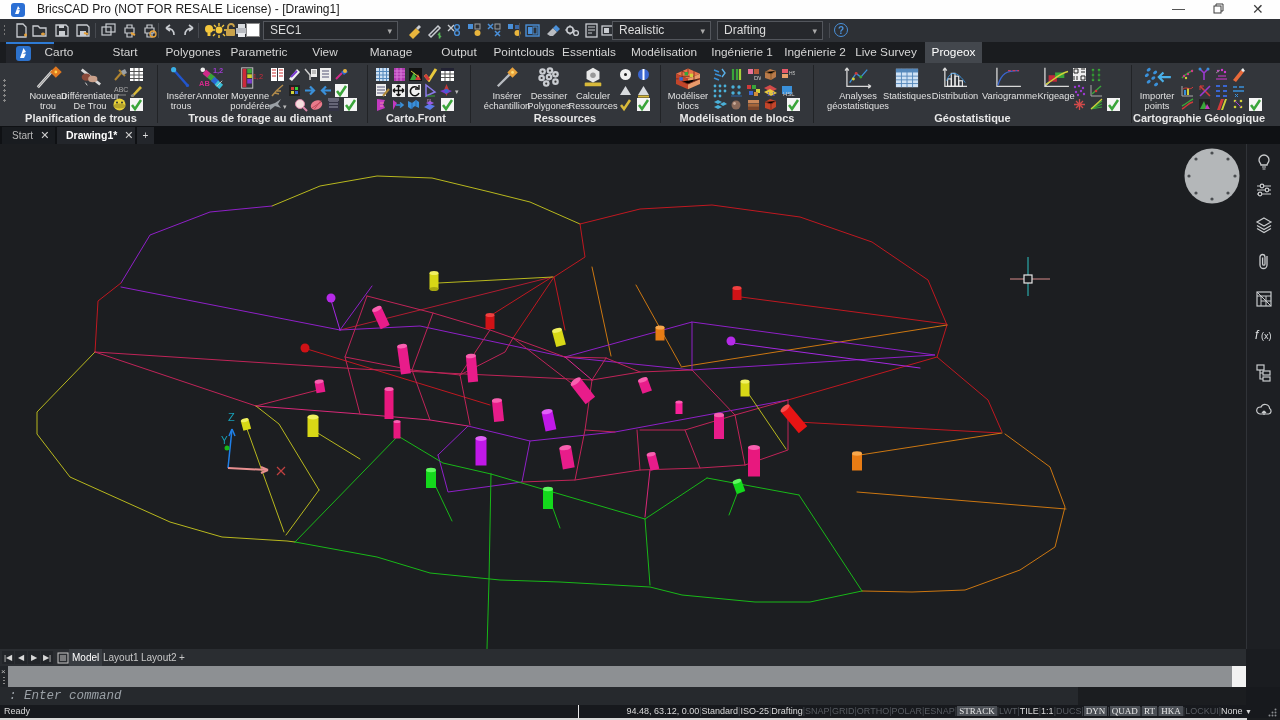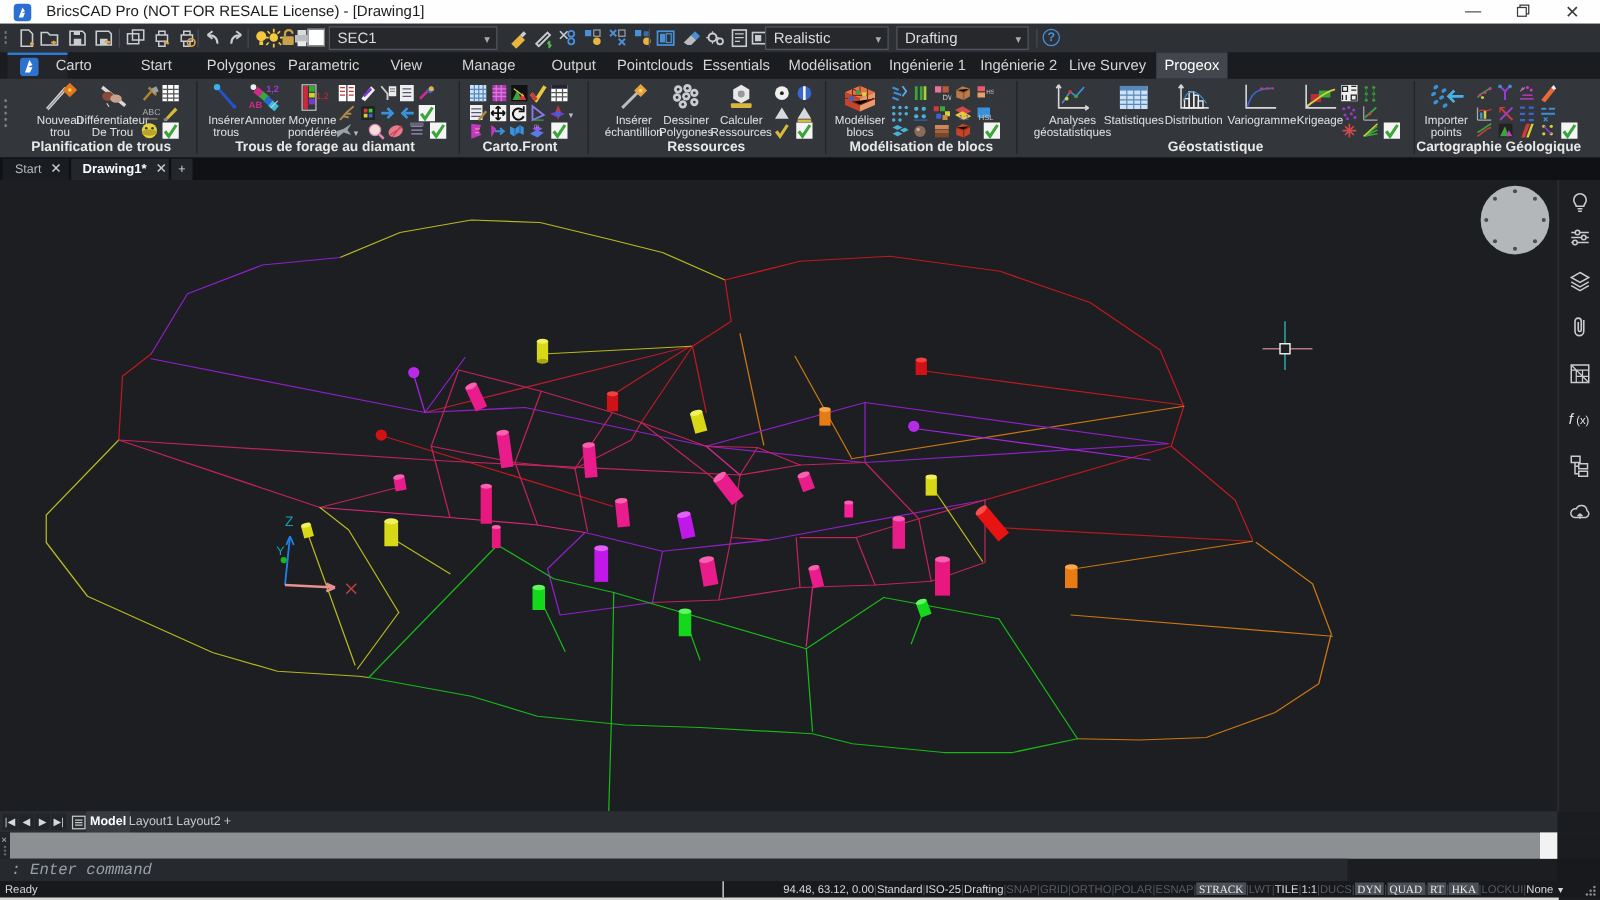--- a/index.html
+++ b/index.html
@@ -27,21 +27,21 @@
 .docbar{left:0;top:126px;width:1280px;height:18px;background:#0f1114;}
 .dtab{position:absolute;top:1px;height:17px;font-size:10px;color:#b8b8b8;background:#191c20;line-height:17px;}
 .dtab b{color:#fff;font-size:10.5px;}
 .dtab .x{color:#cfcfcf;font-size:11px;margin-left:7px;}
 .canvas{left:0;top:144px;width:1246px;height:505px;background:#1c1e21;overflow:hidden;}
 .sidebar{left:1246px;top:144px;width:34px;height:505px;background:#1d1f23;border-left:1px solid #303338;}
 .sbico{position:absolute;left:7px;width:20px;height:20px;color:#c9cbcd;}
 .modelbar{left:0;top:649px;width:1280px;height:17px;background:#2a2d31;}
 .navb{position:absolute;top:2px;width:12px;height:13px;background:#222529;color:#d8d8d8;font-size:8px;text-align:center;line-height:13px;}
 .mtab{position:absolute;top:0;height:17px;line-height:17px;font-size:10px;color:#c8c8c8;padding:0 3px;}
-.mtab.act{color:#fff;font-weight:bold;background:#383c41;}
+.mtab.act{color:#fff;font-weight:normal;background:#383c41;}
 .grayscroll{left:8px;top:666px;width:1238px;height:21px;background:#8d9093;}
 .cmdline{left:0;top:687px;width:1078px;height:18px;background:#26292d;}
 .cmdline span{position:absolute;left:9px;top:2px;font-family:"Liberation Mono",monospace;font-style:italic;font-size:12.5px;color:#9aa0a6;}
 .status{left:0;top:705px;width:1280px;height:13px;background:#17191d;color:#d8d8d8;font-size:9px;}
 .sitem{position:absolute;top:0;line-height:13px;}
 .dim{color:#585c62;}
 .hl{background:#4b4f55;color:#e8e8e8;padding:0 2px;font-family:Liberation Serif, serif;}
 .ssep{color:#4a4e54;}
 .botline{left:0;top:718px;width:1247px;height:2px;background:#d9d9d9;}
 </style></head><body>

